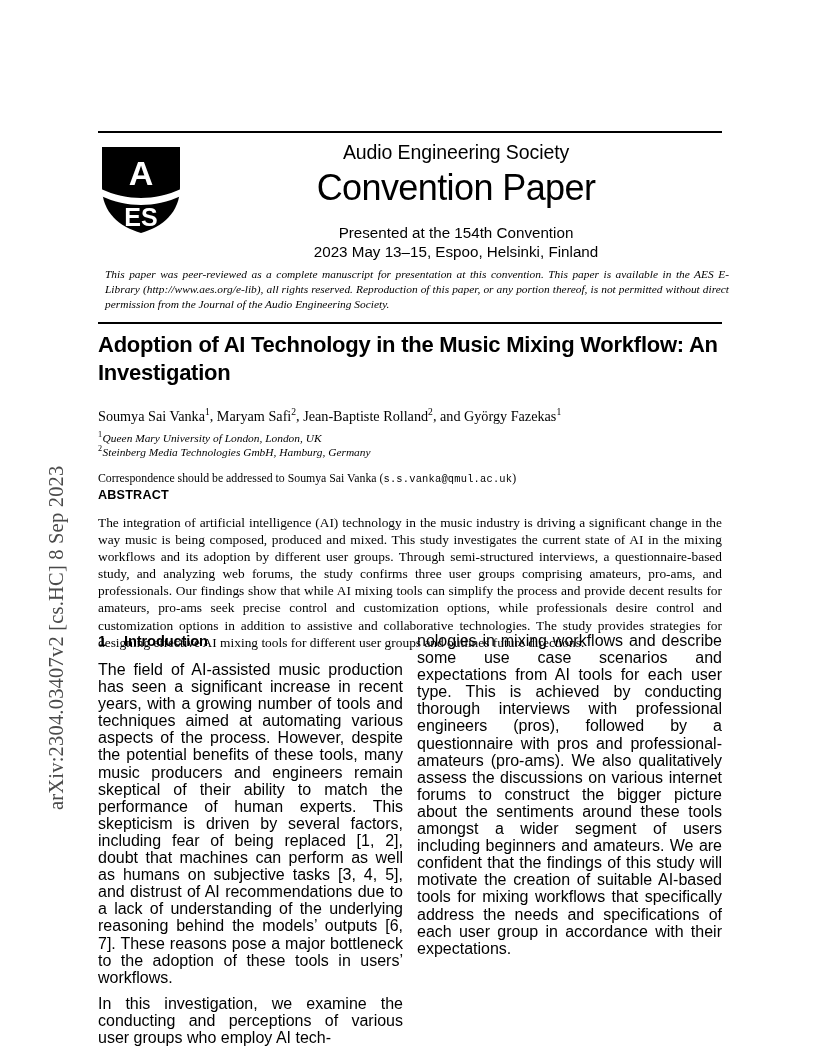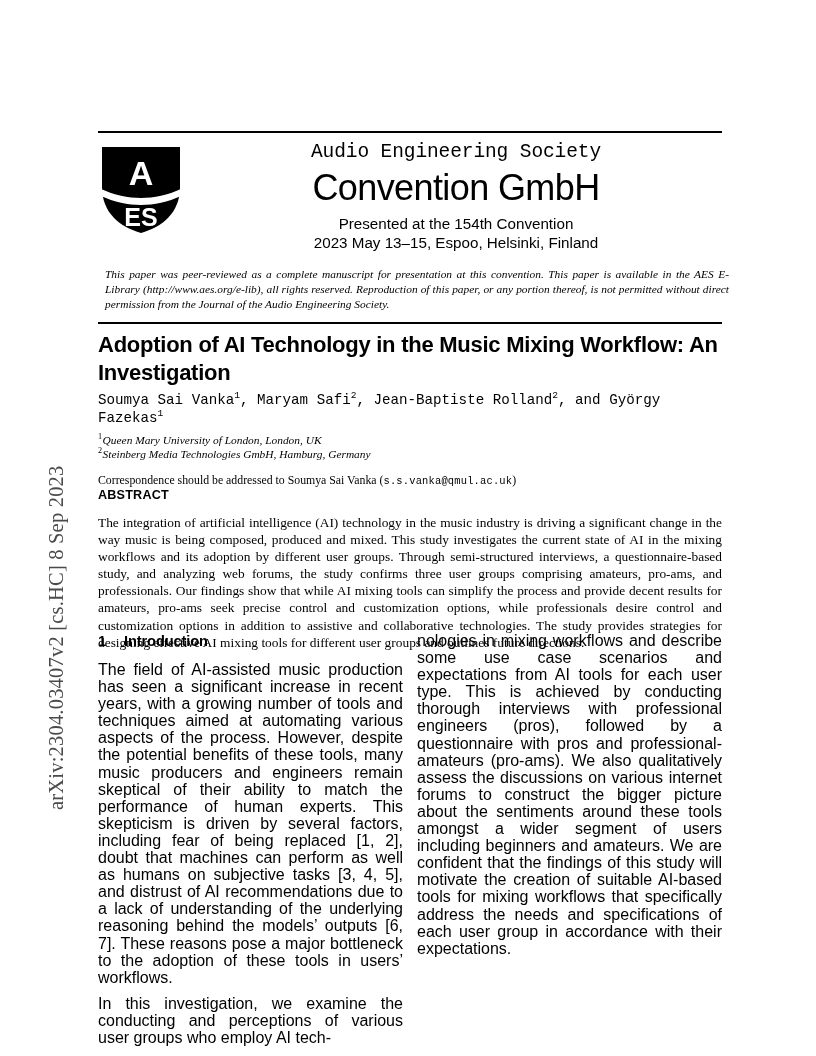--- a/index.html
+++ b/index.html
@@ -75,32 +75,31 @@
     left: 92px;
     top: 0;
     width: 532px;
     text-align: center;
     font-family: "Liberation Sans", sans-serif;
   }
   #society-name {
     font-size: 19.5px;
     line-height: 24px;
     letter-spacing: -0.1px;
-    font-family: Liberation Mono, monospace;
   }
   #paper-type {
     font-size: 36px;
     line-height: 46px;
     letter-spacing: -0.6px;
     margin-top: 1px;
   }
   #convention-line-1 {
     font-size: 15.2px;
     line-height: 19px;
-    margin-top: 3px;
+    margin-top: 12px;
     text-align: center;
   }
   #convention-line-2 {
     font-size: 15.2px;
     line-height: 19px;
   }
 
   
   #disclaimer {
     position: absolute;
@@ -119,24 +118,24 @@
   #paper-title {
     font-family: "Liberation Sans", sans-serif;
     font-weight: bold;
     font-size: 22px;
     line-height: 28px;
     letter-spacing: -0.25px;
     margin: 0;
     width: 620px;
   }
   #authors {
-    font-family: Liberation Mono, monospace;
+    font-family: Liberation Serif, serif;
     font-size: 14.2px;
     line-height: 18px;
-    margin-top: 4px;
+    margin-top: 20px;
   }
   #authors sup { font-size: 9.6px; vertical-align: super; line-height: 0; }
 
   #affiliations {
     font-family: "Liberation Serif", serif;
     font-style: italic;
     font-size: 11.4px;
     line-height: 13.6px;
     margin-top: 7px;
   }
@@ -220,21 +219,21 @@
 
     <svg id="aes-logo" viewBox="0 0 82 92">
       <path d="M2 4 H80 V44 C80 70 62 84 41 90 C20 84 2 70 2 44 Z" fill="#000000"></path>
       <path d="M1 46 C14 52 28 55 41 55 C54 55 68 52 81 46 L81 53 C68 59 54 62 41 62 C28 62 14 59 1 53 Z" fill="#ffffff"></path>
       <text x="41" y="42" text-anchor="middle" fill="#ffffff" font-family="Liberation Sans, sans-serif" font-size="34" font-weight="bold">A</text>
       <text x="41" y="83" text-anchor="middle" fill="#ffffff" font-family="Liberation Sans, sans-serif" font-size="25" font-weight="bold">ES</text>
     </svg>
 
     <div id="masthead-text">
       <div id="society-name">Audio Engineering Society</div>
-      <div id="paper-type">Convention GmbH</div>
+      <div id="paper-type">Convention Paper</div>
       <div id="convention-line-1">Presented at the 154th Convention</div>
       <div id="convention-line-2">2023 May 13–15, Espoo, Helsinki, Finland</div>
     </div>
   </div>
 
   <div id="disclaimer">This paper was peer-reviewed as a complete manuscript for presentation at this convention. This paper is available in the AES E-Library (http://www.aes.org/e-lib), all rights reserved. Reproduction of this paper, or any portion thereof, is not permitted without direct permission from the Journal of the Audio Engineering Society.</div>
 
   <div class="rule" id="rule-mid"></div>
 
   <div id="title-block">

